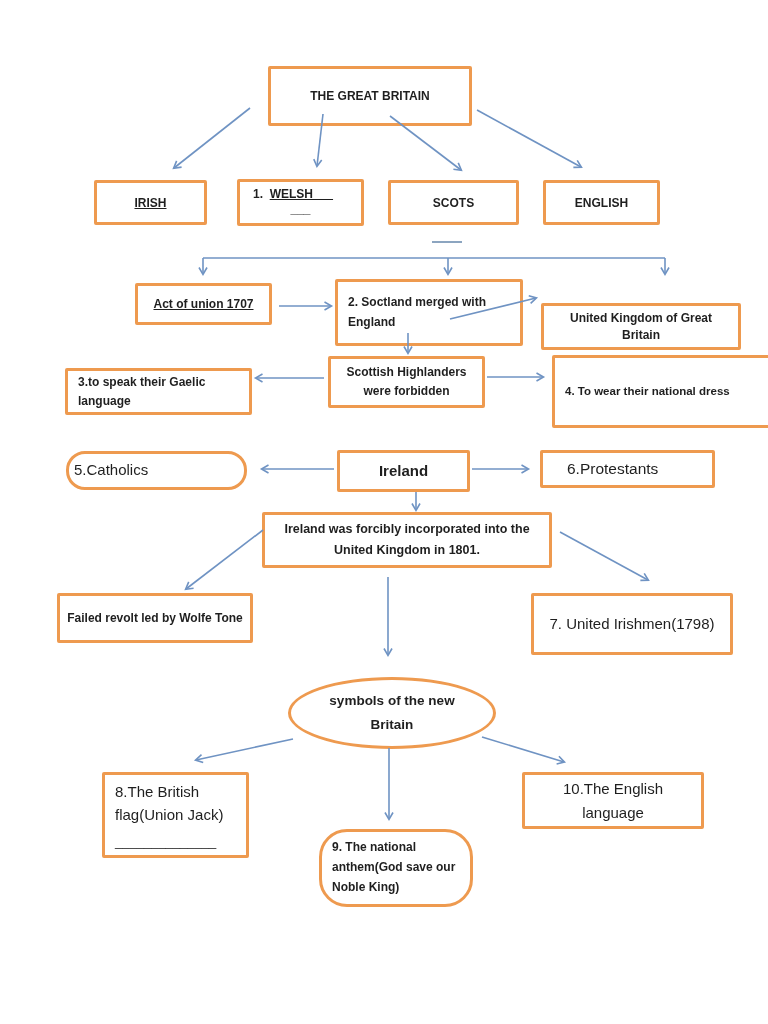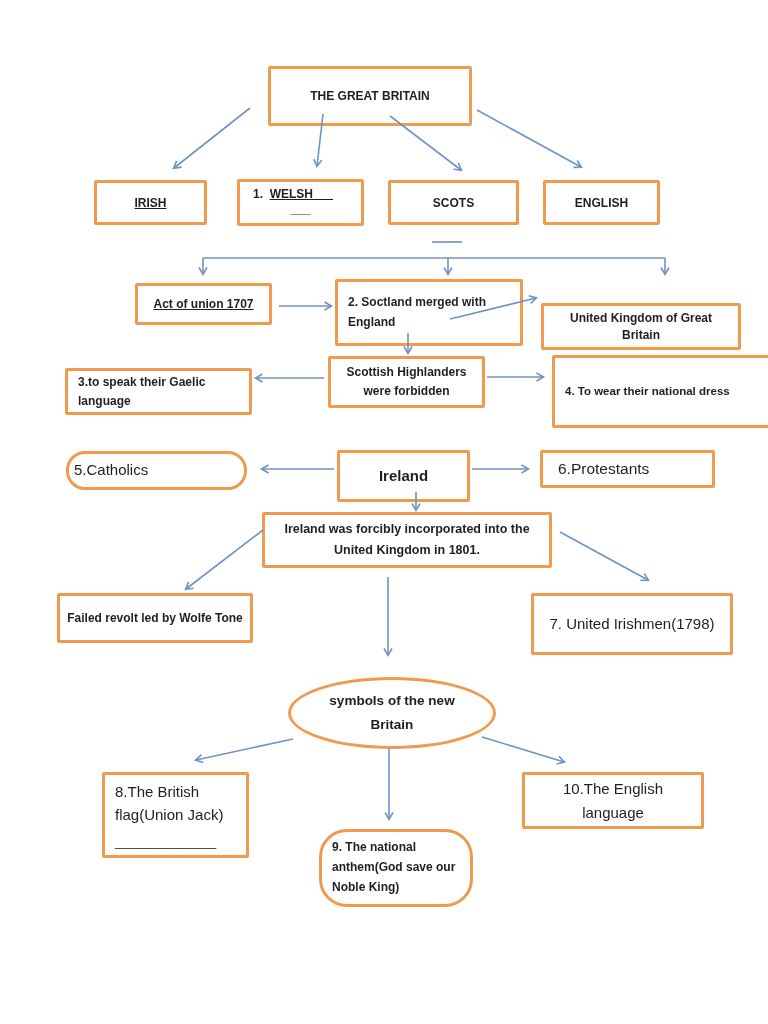--- a/index.html
+++ b/index.html
@@ -95,25 +95,25 @@
     </div>
 
   <div class="node leftpad" style="left:552px;top:355px;width:232px;height:73px;padding:0 0 0 10px;font-size:11.5px;white-space:nowrap;">
       <span>4. To wear their national dress</span>
     </div>
 
   <div class="node leftpad big" style="left:66px;top:451px;width:181px;height:39px;padding-left:5px;border-radius:19px;">
       <span>5.Catholics</span>
     </div>
 
-  <div class="node center" style="left:337px;top:450px;width:133px;height:52px;font-size:15px;">
+  <div class="node center" style="left:337px;top:450px;width:133px;height:42px;font-size:15px;">
       <span>Ireland</span>
     </div>
 
-  <div class="node leftpad big" style="left:540px;top:450px;width:175px;height:38px;padding-left:15px;font-size:15.5px;">
+  <div class="node leftpad big" style="left:540px;top:450px;width:175px;height:38px;padding-left:24px;font-size:15.5px;">
       <span>6.Protestants</span>
     </div>
 
   <div class="node center" style="left:262px;top:512px;width:290px;height:56px;font-size:12.5px;line-height:1.65;padding:0 4px;">
       <span>Ireland was forcibly incorporated into the United Kingdom in 1801.</span>
     </div>
 
   <div class="node center" style="left:57px;top:593px;width:196px;height:50px;line-height:1.75;padding:8px 6px;">
       <span>Failed revolt led by Wolfe Tone</span>
     </div>

